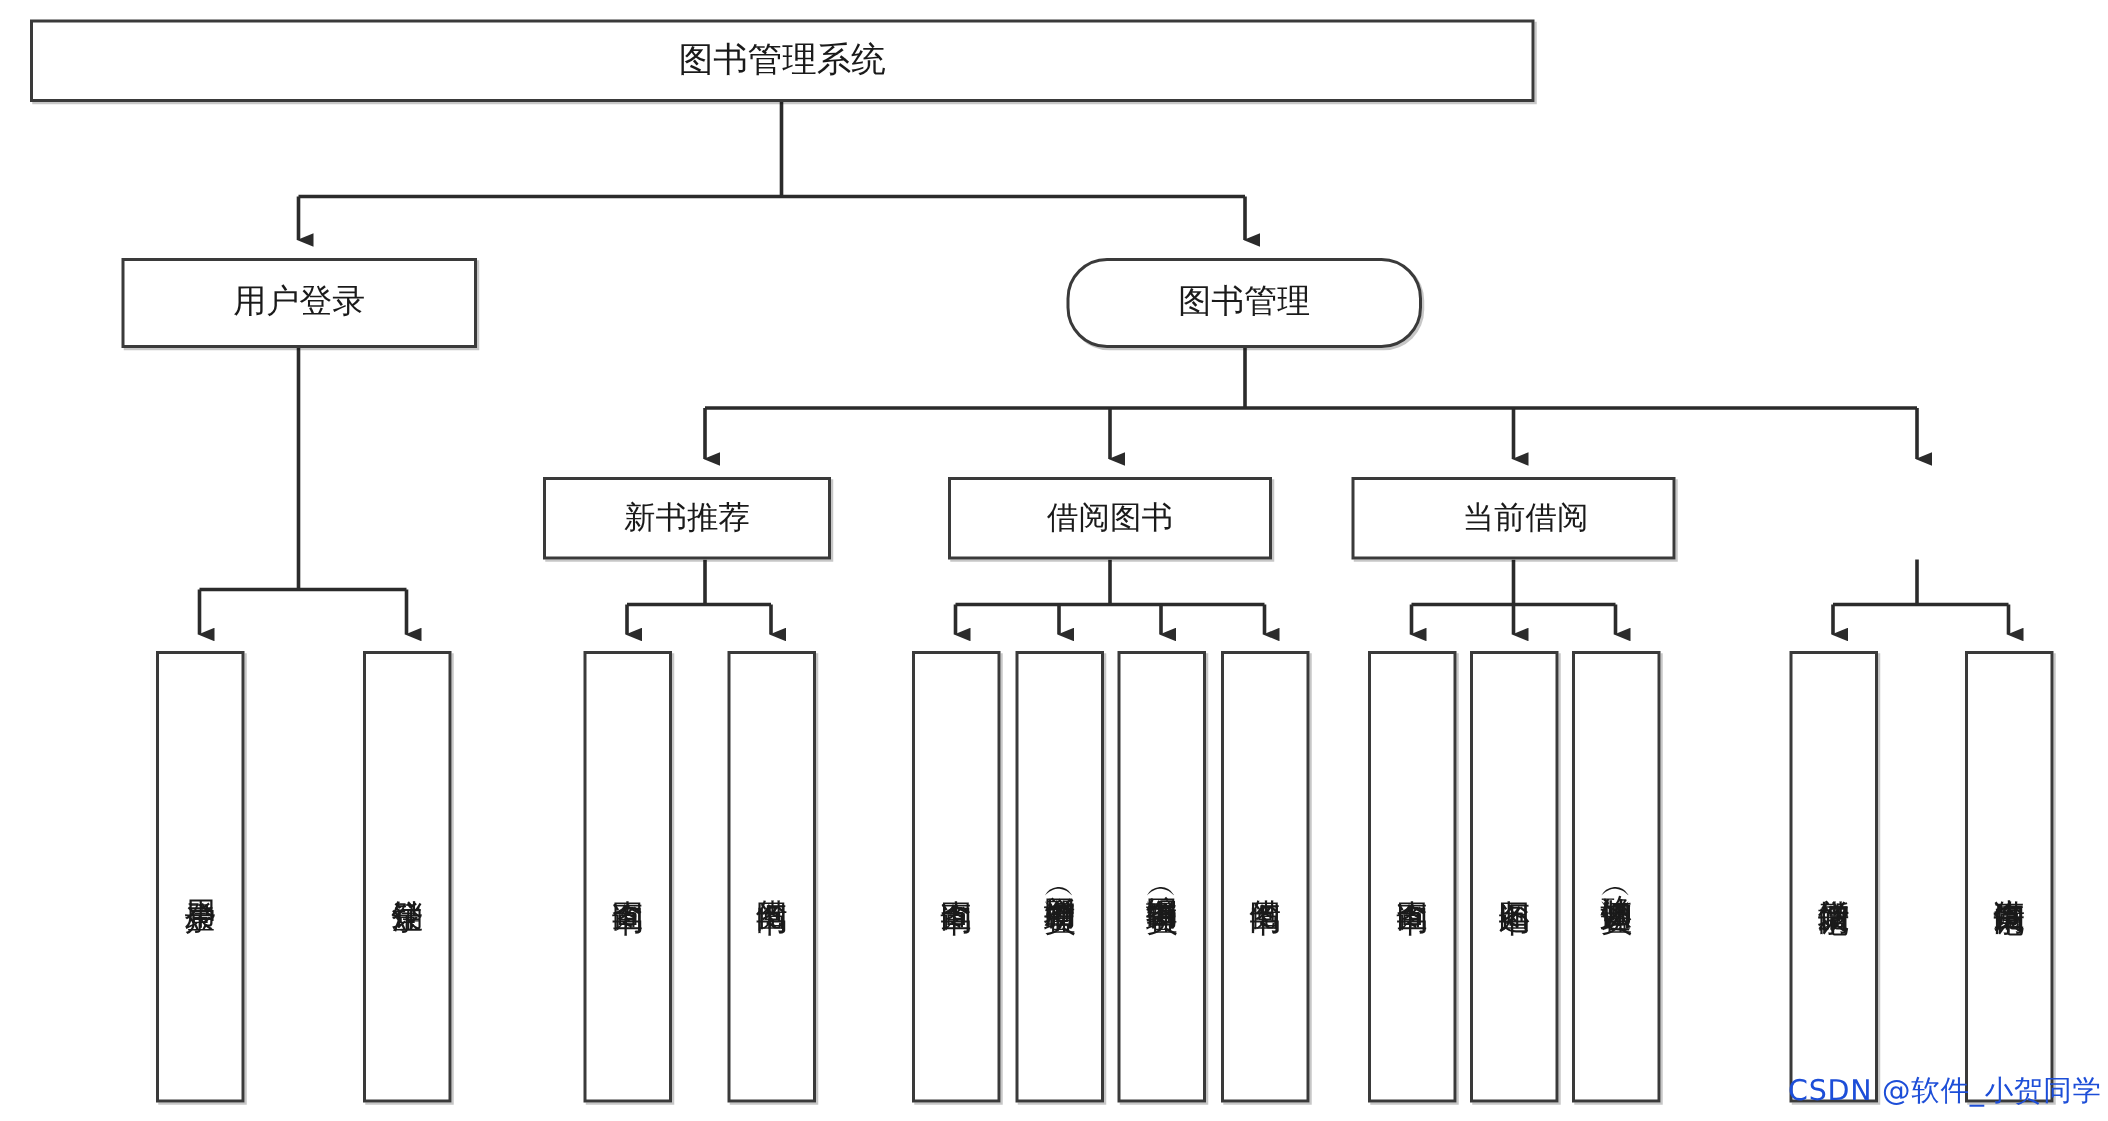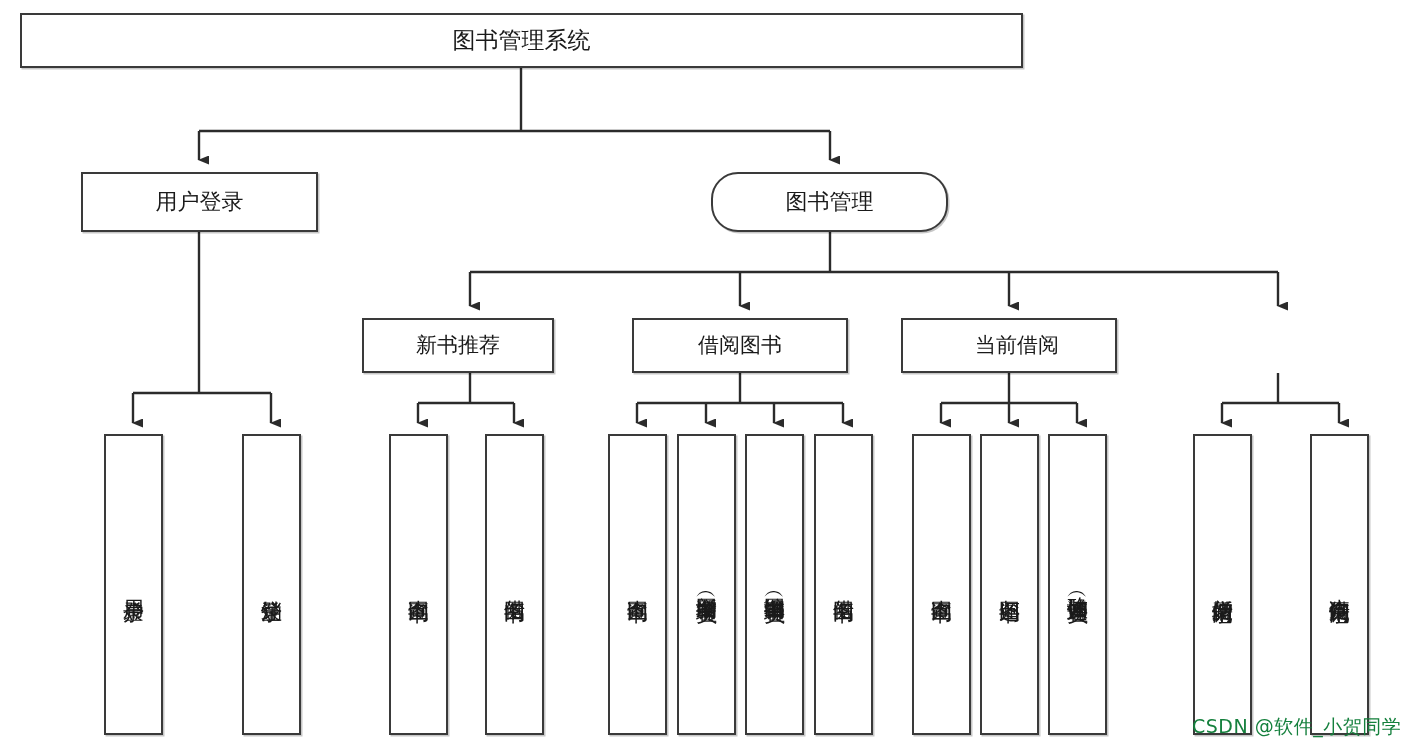--- a/index.html
+++ b/index.html
@@ -53,21 +53,21 @@
     text-orientation: upright;
     letter-spacing: 1px;
     line-height: 1.05;
   }
   .node.root .label   { font-size: 23px; }
   .node.lvl2 .label   { font-size: 22px; }
   .node.lvl3 .label   { font-size: 21px; }
   .node.leaf .label   { font-size: 21px; }
   .watermark {
     position: absolute;
-    color: #15803d;
+    color: #1d4ed8;
     font-size: 19px;
     letter-spacing: 0.5px;
     white-space: pre;
     pointer-events: none;
     user-select: none;
   }
 </style>
 </head>
 <body>
 

